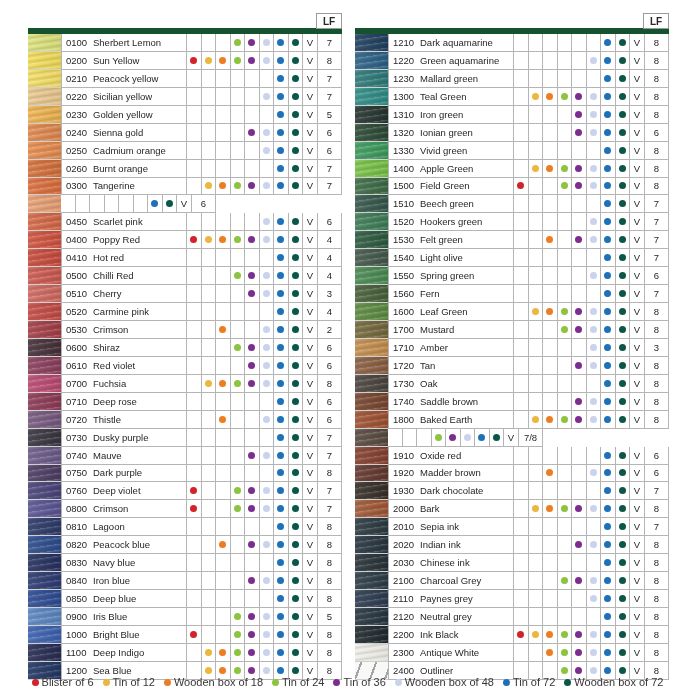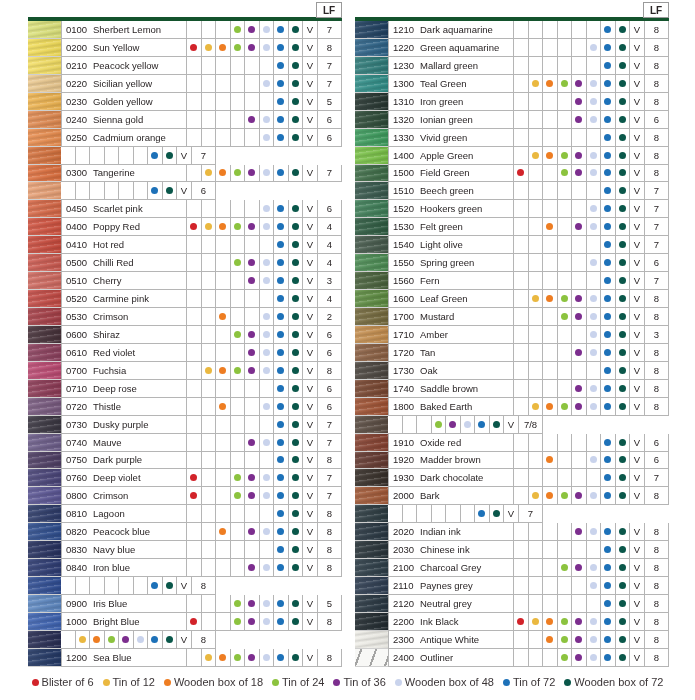--- a/index.html
+++ b/index.html
@@ -1,22 +1,22 @@
 <!DOCTYPE html>
 <html><head>
 <meta charset="utf-8">
 <style>
   html,body{margin:0;padding:0;background:#ffffff;}
   body{width:695px;height:700px;font-family:"Liberation Sans",sans-serif;color:#2a2526;overflow:hidden;}
   .page{position:relative;width:695px;height:700px;}
-  .tables{position:absolute;top:2px;left:28px;display:flex;gap:13px;}
+  .tables{position:absolute;top:13px;left:28px;display:flex;gap:13px;}
   .chart-table{width:314px;}
   .table-head{display:flex;justify-content:flex-end;height:15px;}
   .lf-box{box-sizing:border-box;width:26px;height:16px;border:1px solid #9a9a9a;display:flex;align-items:center;justify-content:center;font-size:10px;font-weight:bold;background:#fff;}
-  .rows{border-top:4px solid #14532d;}
+  .rows{border-top:6px solid #14532d;}
   .row{display:flex;height:17.95px;box-sizing:border-box;}
   .cell{box-sizing:border-box;border-right:1px solid #b5b5b5;border-bottom:1px solid #b5b5b5;}
   .swatch{width:33px;border-right:none;border-bottom:1px solid #cfcfcf;
     background-image:
       repeating-linear-gradient(172deg, rgba(255,255,255,0.20) 0px, rgba(255,255,255,0) 2px, rgba(0,0,0,0.10) 4px, rgba(255,255,255,0) 6px),
       linear-gradient(90deg, rgba(255,255,255,0.10), rgba(0,0,0,0.05));}
   .swatch.strokes{background-image:
       repeating-linear-gradient(110deg, rgba(255,255,255,0) 0 5px, rgba(95,95,95,0.55) 5px 7px, rgba(255,255,255,0) 7px 14px);}
   .name-cell{width:126px;border-left:1px solid #b5b5b5;display:flex;align-items:center;overflow:hidden;}
   .code{display:inline-block;width:27px;margin-left:4px;font-size:9.5px;flex:0 0 auto;}
@@ -209,20 +209,24 @@
               <span class="dot" style="background-color: rgb(29, 113, 184);"></span>
             </div>
             <div class="cell dot-cell">
               <span class="dot" style="background-color: rgb(10, 87, 74);"></span>
             </div>
             <div class="cell v-cell">V</div>
             <div class="cell lf-cell">6</div>
           </div>
           <div class="row">
             <div class="cell swatch" style="background-color: rgb(212, 113, 61);"></div>
+            <div class="cell name-cell">
+              <span class="code">0260</span>
+              <span class="name">Burnt orange</span>
+            </div>
             <div class="cell dot-cell"></div>
             <div class="cell dot-cell"></div>
             <div class="cell dot-cell"></div>
             <div class="cell dot-cell"></div>
             <div class="cell dot-cell"></div>
             <div class="cell dot-cell"></div>
             <div class="cell dot-cell">
               <span class="dot" style="background-color: rgb(29, 113, 184);"></span>
             </div>
             <div class="cell dot-cell">
@@ -797,20 +801,24 @@
               <span class="dot" style="background-color: rgb(29, 113, 184);"></span>
             </div>
             <div class="cell dot-cell">
               <span class="dot" style="background-color: rgb(10, 87, 74);"></span>
             </div>
             <div class="cell v-cell">V</div>
             <div class="cell lf-cell">8</div>
           </div>
           <div class="row">
             <div class="cell swatch" style="background-color: rgb(47, 77, 147);"></div>
+            <div class="cell name-cell">
+              <span class="code">0850</span>
+              <span class="name">Deep blue</span>
+            </div>
             <div class="cell dot-cell"></div>
             <div class="cell dot-cell"></div>
             <div class="cell dot-cell"></div>
             <div class="cell dot-cell"></div>
             <div class="cell dot-cell"></div>
             <div class="cell dot-cell"></div>
             <div class="cell dot-cell">
               <span class="dot" style="background-color: rgb(29, 113, 184);"></span>
             </div>
             <div class="cell dot-cell">
@@ -870,20 +878,24 @@
               <span class="dot" style="background-color: rgb(29, 113, 184);"></span>
             </div>
             <div class="cell dot-cell">
               <span class="dot" style="background-color: rgb(10, 87, 74);"></span>
             </div>
             <div class="cell v-cell">V</div>
             <div class="cell lf-cell">8</div>
           </div>
           <div class="row">
             <div class="cell swatch" style="background-color: rgb(40, 45, 83);"></div>
+            <div class="cell name-cell">
+              <span class="code">1100</span>
+              <span class="name">Deep Indigo</span>
+            </div>
             <div class="cell dot-cell"></div>
             <div class="cell dot-cell">
               <span class="dot" style="background-color: rgb(234, 184, 64);"></span>
             </div>
             <div class="cell dot-cell">
               <span class="dot" style="background-color: rgb(238, 125, 34);"></span>
             </div>
             <div class="cell dot-cell">
               <span class="dot" style="background-color: rgb(140, 195, 63);"></span>
             </div>
@@ -1604,20 +1616,24 @@
               <span class="dot" style="background-color: rgb(29, 113, 184);"></span>
             </div>
             <div class="cell dot-cell">
               <span class="dot" style="background-color: rgb(10, 87, 74);"></span>
             </div>
             <div class="cell v-cell">V</div>
             <div class="cell lf-cell">8</div>
           </div>
           <div class="row">
             <div class="cell swatch" style="background-color: rgb(44, 59, 65);"></div>
+            <div class="cell name-cell">
+              <span class="code">2010</span>
+              <span class="name">Sepia ink</span>
+            </div>
             <div class="cell dot-cell"></div>
             <div class="cell dot-cell"></div>
             <div class="cell dot-cell"></div>
             <div class="cell dot-cell"></div>
             <div class="cell dot-cell"></div>
             <div class="cell dot-cell"></div>
             <div class="cell dot-cell">
               <span class="dot" style="background-color: rgb(29, 113, 184);"></span>
             </div>
             <div class="cell dot-cell">

